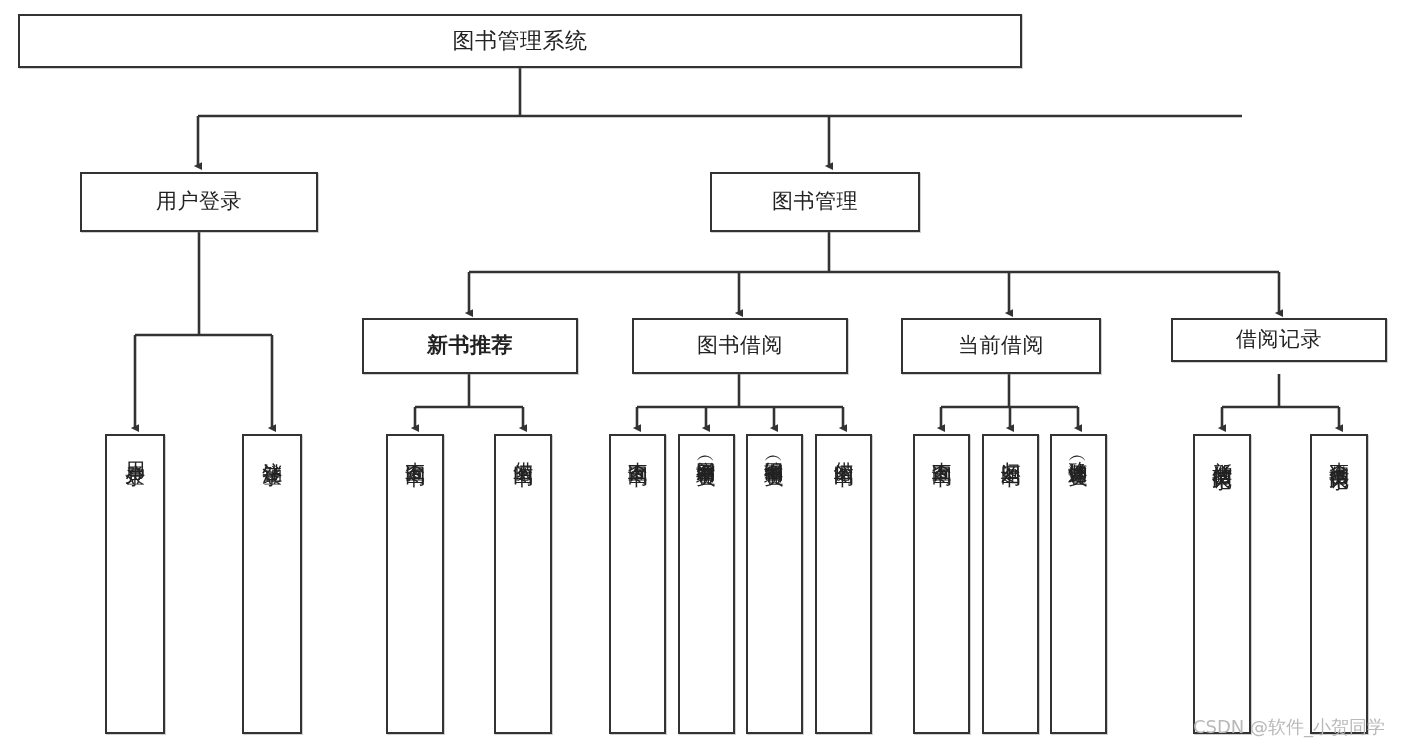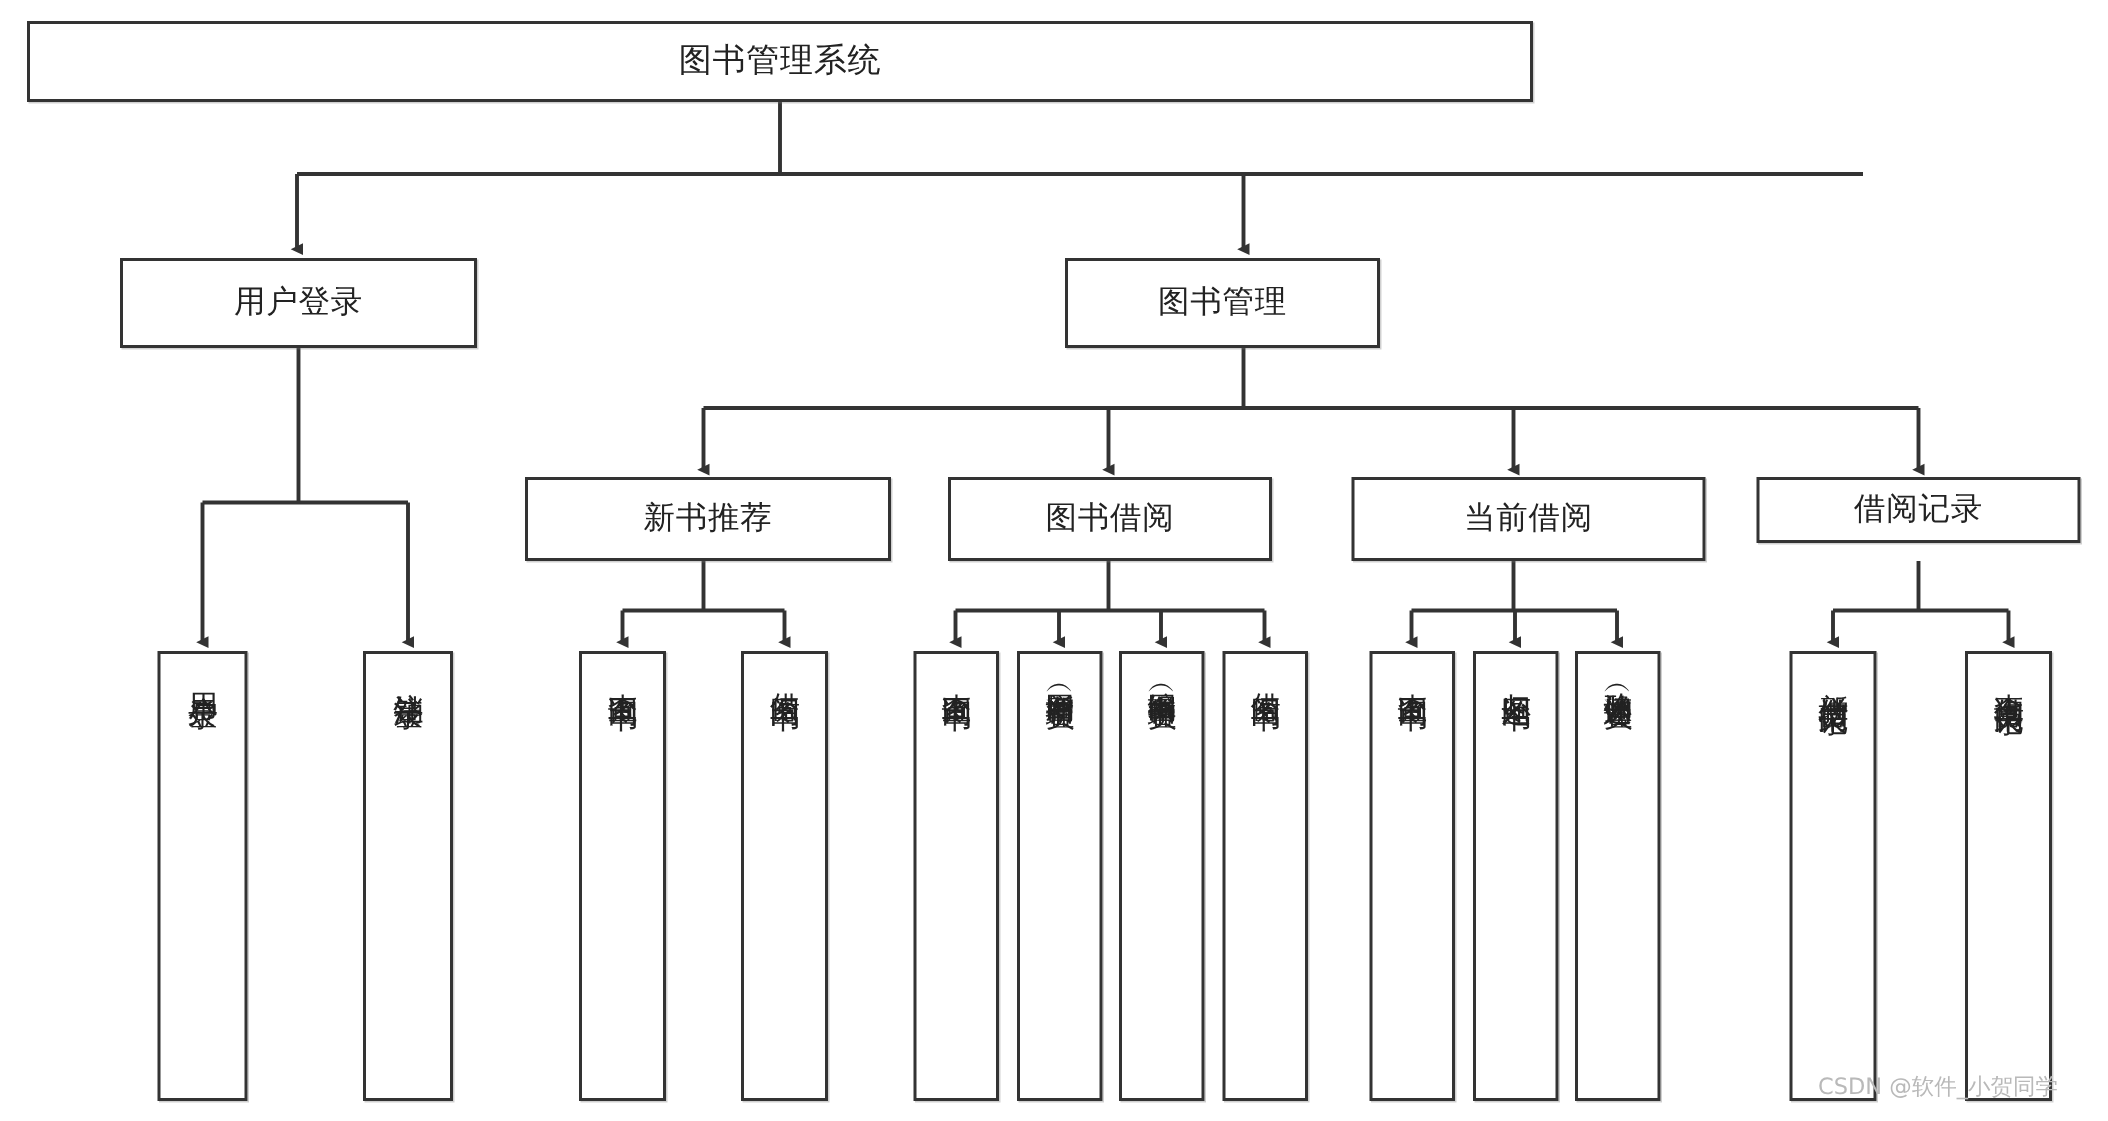--- a/index.html
+++ b/index.html
@@ -63,25 +63,24 @@
     letter-spacing: 2px;
     white-space: nowrap;
   }
   .node-v.fit-long .node-label {
     font-size: 19px;
     letter-spacing: 1px;
   }
   .watermark {
     position: absolute;
     color: #b9b9b9;
-    font-size: 15px;
+    font-size: 18px;
     white-space: nowrap;
     user-select: none;
     font-family: "DejaVu Sans", "Liberation Sans", sans-serif;
-    margin-left: 19px;
   }
 </style>
 </head>
 <body>
 
 <div id="diagram-root">
 
   <svg id="diagram-canvas" viewBox="0 0 1405 747" xmlns="http://www.w3.org/2000/svg">
     <defs>
       <marker id="arrowhead" markerWidth="9" markerHeight="9" refX="4.2" refY="4.4" orient="auto" markerUnits="userSpaceOnUse">
@@ -137,29 +136,29 @@
   </div>
 
   <div class="node-box node-h" style="left:80px; top:172px; width:238px; height:60px;">
     <span class="node-label">用户登录</span>
   </div>
 
   <div class="node-box node-h" style="left:710px; top:172px; width:210px; height:60px;">
     <span class="node-label">图书管理</span>
   </div>
 
-  <div class="node-box node-h" style="left:350px; top:318px; width:244px; height:56px;">
+  <div class="node-box node-h" style="left:362px; top:318px; width:216px; height:56px;font-weight:bold;">
     <span class="node-label">新书推荐</span>
   </div>
 
   <div class="node-box node-h" style="left:632px; top:318px; width:216px; height:56px;">
     <span class="node-label">图书借阅</span>
   </div>
 
-  <div class="node-box node-h" style="left:901px; top:318px; width:236px; height:56px;">
+  <div class="node-box node-h" style="left:901px; top:318px; width:200px; height:56px;">
     <span class="node-label">当前借阅</span>
   </div>
 
   <div class="node-box node-h" style="left:1171px; top:318px; width:216px; height:44px;">
     <span class="node-label">借阅记录</span>
   </div>
 
   <div class="node-box node-v" style="left:105px; top:434px; width:60px; height:300px;">
     <span class="node-label">用户登录</span>
   </div>

